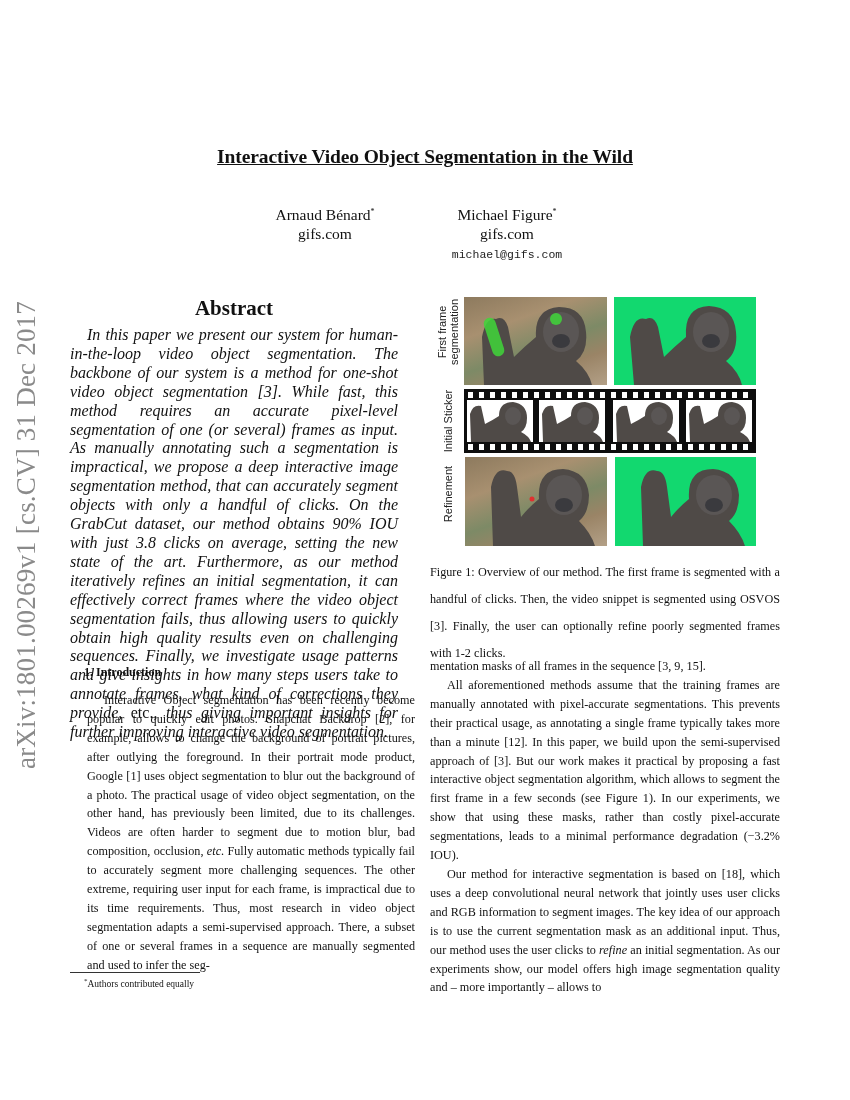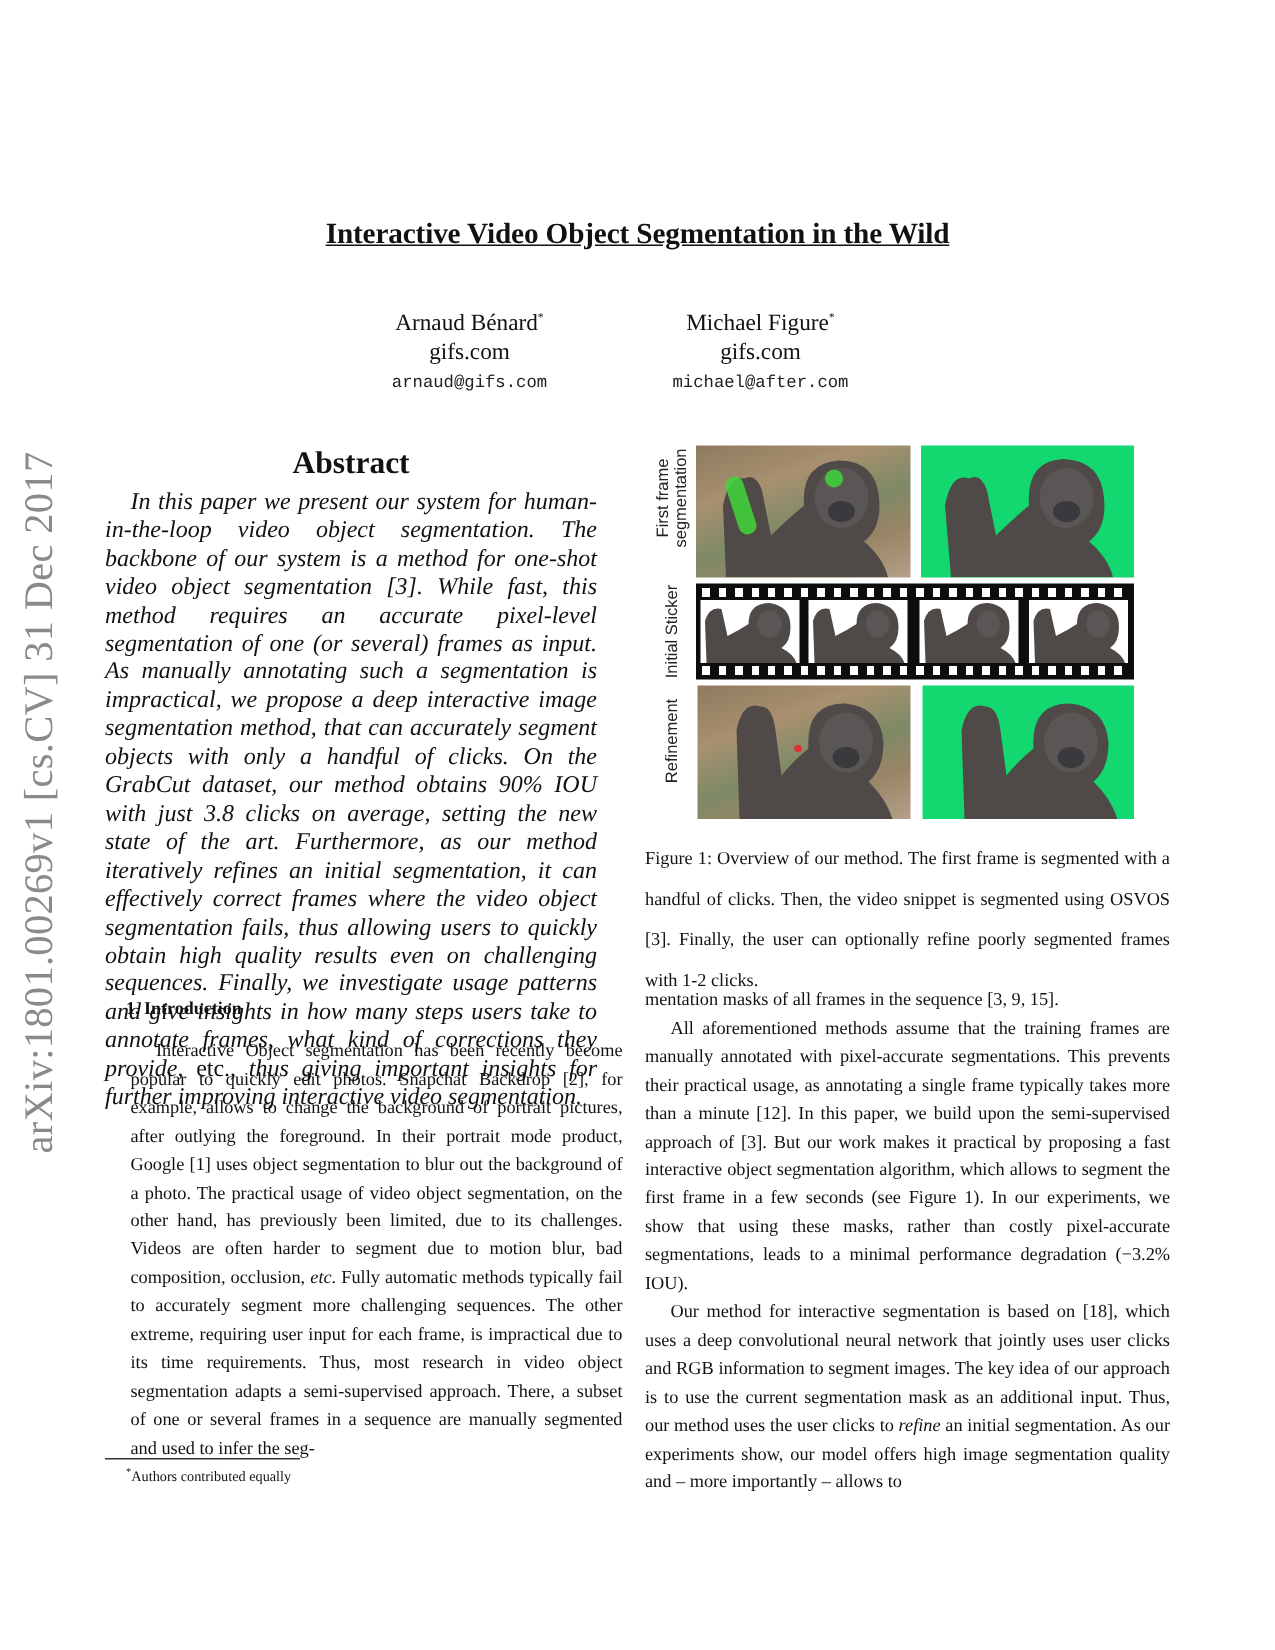--- a/index.html
+++ b/index.html
@@ -40,29 +40,28 @@
 </style>
 </head>
 <body>
 
 <div class="abs stamp">
   <span class="stamp-text">arXiv:1801.00269v1  [cs.CV]  31 Dec 2017</span>
 </div>
 
 <div class="abs title">Interactive Video Object Segmentation in the Wild</div>
 
-<div class="abs author" style="left:213px;">
+<div class="abs author" style="left:225px;">
   <div><span>Arnaud Bénard</span><sup>*</sup></div>
   <div>gifs.com</div>
-  <div class="email">arnaud@gifs.com</div>
 </div>
 <div class="abs author" style="left:407px;">
   <div><span>Michael Figure</span><sup>*</sup></div>
   <div>gifs.com</div>
-  <div class="email">michael@after.com</div>
+  <div class="email">michael@gifs.com</div>
 </div>
 
 <div class="abs h-abstract">Abstract</div>
 <div class="abs abstract indent"><span>In this paper we present our system for human-in-the-loop video object segmentation. The backbone of our system is a method for one-shot video object segmentation [3]. While fast, this method requires an accurate pixel-level segmentation of one (or several) frames as input. As manually annotating such a segmentation is impractical, we propose a deep interactive image segmentation method, that can accurately segment objects with only a handful of clicks. On the GrabCut dataset, our method obtains 90% IOU with just 3.8 clicks on average, setting the new state of the art. Furthermore, as our method iteratively refines an initial segmentation, it can effectively correct frames where the video object segmentation fails, thus allowing users to quickly obtain high quality results even on challenging sequences. Finally, we investigate usage patterns and give insights in how many steps users take to annotate frames, what kind of corrections they provide,</span> <span class="up">etc.</span><span>, thus giving important insights for further improving interactive video segmentation.</span></div>
 
 <div class="abs" style="left:420px; top:290px; width:360px; height:262px;">
 
   <div class="figlabel" style="left:-22px; top:30px; width:100px;">
     <div>First frame</div>
     <div>segmentation</div>

